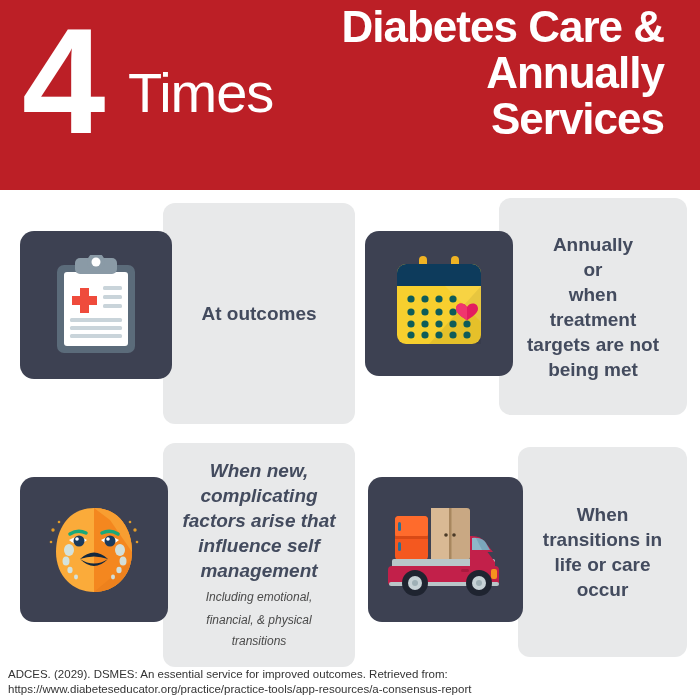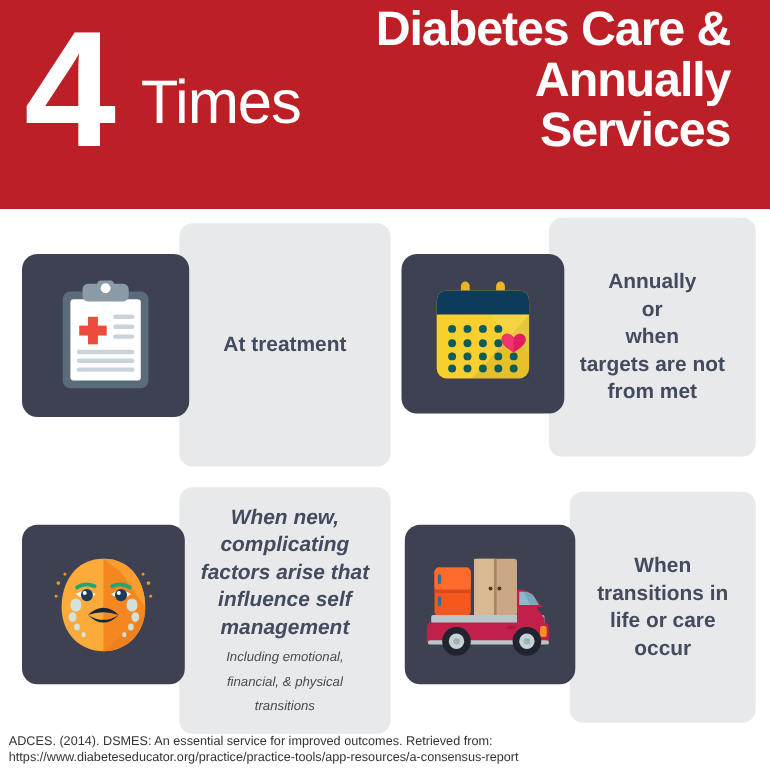--- a/index.html
+++ b/index.html
@@ -100,21 +100,21 @@
     <span class="hero-num">4</span>
     <span class="hero-times">Times</span>
     <div class="title-block">
       <span class="title-line">Diabetes Care &amp;</span>
       <span class="title-line">Annually</span>
       <span class="title-line">Services</span>
     </div>
   </div>
 
   <div class="panel" id="panel1">
-    <span class="ptext">At treatment</span>
+    <span class="ptext">At outcomes</span>
   </div>
   <div class="tile" id="tile1">
     <span>
       <svg width="82" height="100" viewBox="0 0 82 100">
         <rect x="2" y="10" width="78" height="88" rx="7" fill="#5b6b7a"></rect>
         <rect x="9" y="17" width="64" height="74" rx="3" fill="#ffffff"></rect>
         <rect x="20" y="3" width="42" height="16" rx="5" fill="#8a9aa6"></rect>
         <circle cx="41" cy="7" r="9" fill="#8a9aa6"></circle>
         <circle cx="41" cy="7" r="4.5" fill="#ffffff"></circle>
         <rect x="25" y="33" width="9" height="25" fill="#ef4b3c"></rect>
@@ -126,22 +126,23 @@
         <rect x="15" y="71" width="52" height="4" rx="1.5" fill="#c9d4da"></rect>
         <rect x="15" y="79" width="52" height="4" rx="1.5" fill="#c9d4da"></rect>
       </svg>
     </span>
   </div>
 
   <div class="panel" id="panel2">
     <span class="ptext">Annually</span>
     <span class="ptext">or</span>
     <span class="ptext">when</span>
+    <span class="ptext">treatment</span>
     <span class="ptext">targets are not</span>
-    <span class="ptext">from met</span>
+    <span class="ptext">being met</span>
   </div>
   <div class="tile" id="tile2">
     <span>
       <svg width="100" height="100" viewBox="0 0 100 100">
         <rect x="30" y="2" width="8" height="18" rx="4" fill="#f0b323"></rect>
         <rect x="62" y="2" width="8" height="18" rx="4" fill="#f0b323"></rect>
         <rect x="8" y="10" width="84" height="80" rx="9" fill="#f7cf2e"></rect>
         <path d="M8 19 a9 9 0 0 1 9 -9 h66 a9 9 0 0 1 9 9 v13 h-84 z" fill="#0d3b5c"></path>
         <path d="M92 32 L92 90 a0 0 0 0 1 0 0 L40 90 z" fill="#000000" opacity="0.07"></path>
         <path d="M8 32 L56 32 L92 68 L92 32 z" fill="#ffffff" opacity="0.10"></path>
@@ -252,15 +253,15 @@
         <circle cx="28" cy="81" r="13" fill="#1f2430"></circle>
         <circle cx="28" cy="81" r="7" fill="#c7d2d6"></circle>
         <circle cx="28" cy="81" r="3" fill="#9fb0b6"></circle>
         <circle cx="92" cy="81" r="13" fill="#1f2430"></circle>
         <circle cx="92" cy="81" r="7" fill="#c7d2d6"></circle>
         <circle cx="92" cy="81" r="3" fill="#9fb0b6"></circle>
       </svg>
     </span>
   </div>
 
-  <div class="footer">ADCES. (2014). DSMES: An essential service for improved outcomes. Retrieved from: https://www.diabeteseducator.org/practice/practice-tools/app-resources/a-consensus-report</div>
+  <div class="footer">ADCES. (2029). DSMES: An essential service for improved outcomes. Retrieved from: https://www.diabeteseducator.org/practice/practice-tools/app-resources/a-consensus-report</div>
 
 </div>
 
 </body></html>

